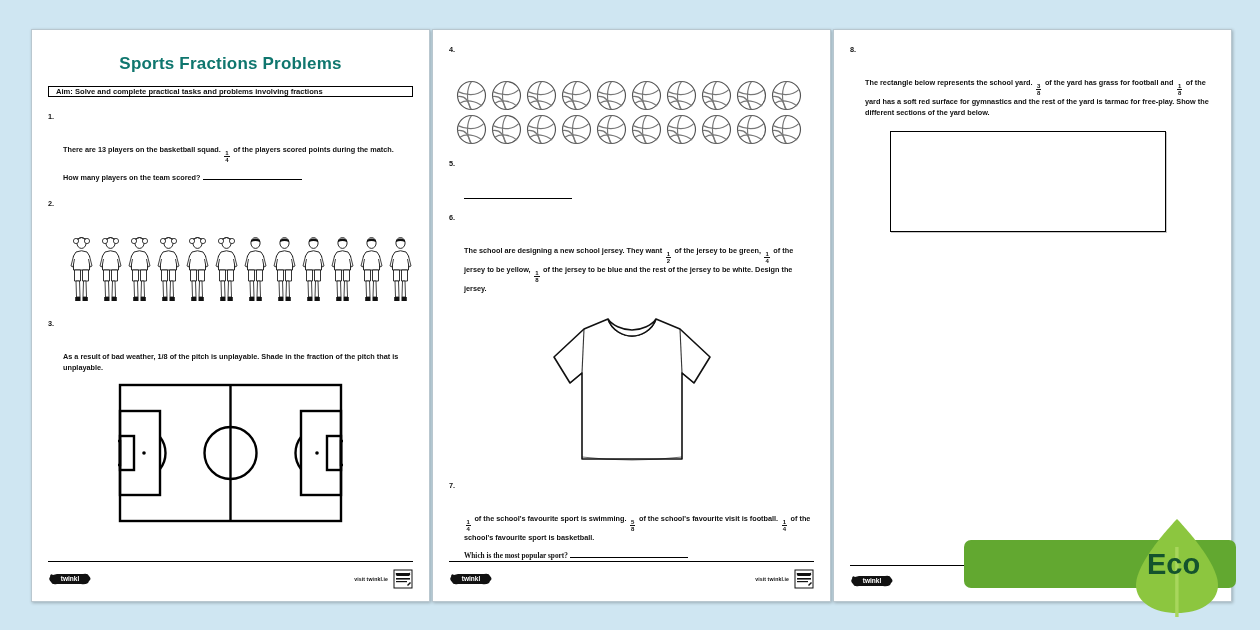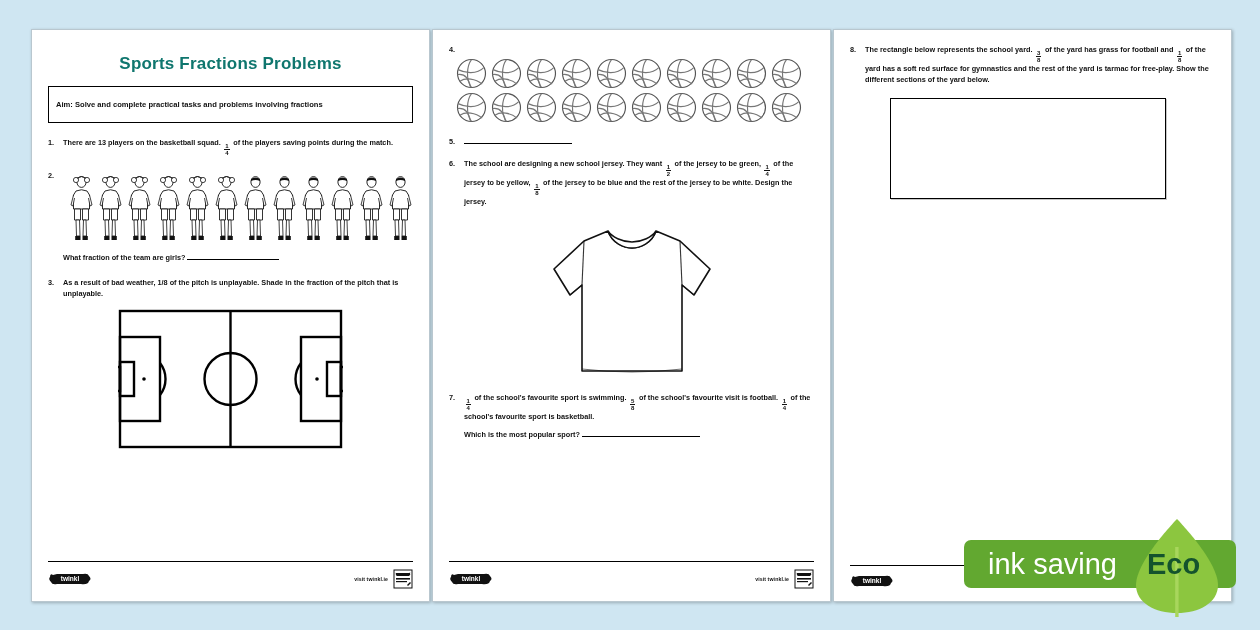--- a/index.html
+++ b/index.html
@@ -28,36 +28,36 @@
   .title {
     text-align: center;
     font-weight: bold;
     font-size: 17px;
     letter-spacing: .2px;
     color: #0f766e;
     margin: 10px 0 12px 0;
   }
   .aim-box {
     border: 1.4px solid #000;
-    padding: 13px 7px;
+    padding: 0 7px;
     font-size: 7.6px;
     font-weight: bold;
     color: #111;
     margin-bottom: 14px;
   }
   .q {
     display: flex;
     font-size: 7.3px;
     font-weight: bold;
     color: #111;
     line-height: 1.55;
     margin-bottom: 7px;
   }
   .q .num { width: 15px; flex: 0 0 15px; }
-  .q .body { flex: 1; }
+  .q .body { flex: 1; margin-top: 33px; }
   .sub {
     font-size: 7.3px;
     font-weight: bold;
     color: #111;
     margin: 9px 0 0 15px;
     line-height: 1.6;
   }
   .rule {
     display: inline-block;
     border-bottom: 1px solid #000;
@@ -167,24 +167,28 @@
       <div class="aim-box">Aim: Solve and complete practical tasks and problems involving fractions</div>
 
       <div class="q">
         <span class="num">1.</span>
         <span class="body">
           <span>There are 13 players on the basketball squad.</span>
           <span class="frac">
             <span class="n">1</span>
             <span class="d">4</span>
           </span>
-          <span>of the players saving points during the match.</span>
+          <span>of the players scored points during the match.</span>
         </span>
       </div>
 
+      <div class="sub">
+        <span>How many players on the team scored?</span>
+        <span class="rule w2"></span>
+      </div>
 
       <div class="q" style="margin-top:14px;margin-bottom:0;">
         <span class="num">2.</span>
         <span class="body">
           <span class="players" id="players-row">
               <svg class="player" viewBox="0 0 29 72">
     <ellipse cx="14.5" cy="10" rx="4.6" ry="5.4" fill="#fff" stroke="#111" stroke-width=".9"></ellipse>
     <circle cx="9" cy="8" r="2.6" fill="#fff" stroke="#111" stroke-width=".8"></circle>
        <circle cx="20" cy="8" r="2.6" fill="#fff" stroke="#111" stroke-width=".8"></circle>
        <path d="M10,6 Q14.5,3 19,6" fill="none" stroke="#111" stroke-width=".8"></path>
@@ -348,24 +352,20 @@
     <path d="M15.5,37 L15.5,48 L21.5,48 L21.5,37 Z" fill="#fff" stroke="#111" stroke-width=".85"></path>
     <path d="M9,48 L9.5,64 L13,64 L12.5,48 Z" fill="#fff" stroke="#111" stroke-width=".8"></path>
     <path d="M16.5,48 L16,64 L19.5,64 L19,48 Z" fill="#fff" stroke="#111" stroke-width=".8"></path>
     <path d="M8.2,64 L13.5,64 L13.5,68 L8.2,68 Z" fill="#111"></path>
     <path d="M15.5,64 L20.8,64 L20.8,68 L15.5,68 Z" fill="#111"></path>
   </svg>
             </span>
         </span>
       </div>
 
-      <div class="sub" style="margin-top:8px;">
-        <span>What fraction of the team are girls?</span>
-        <span class="rule w3"></span>
-      </div>
 
       <div class="q" style="margin-top:13px;">
         <span class="num">3.</span>
         <span class="body">As a result of bad weather, 1/8 of the pitch is unplayable. Shade in the fraction of the pitch that is unplayable.</span>
       </div>
 
       <div class="pitch-wrap">
         <svg width="225" height="140" viewBox="0 0 225 140">
           <rect x="2" y="2" width="221" height="136" fill="#fff" stroke="#000" stroke-width="2.4"></rect>
           <line x1="112.5" y1="2" x2="112.5" y2="138" stroke="#000" stroke-width="2.4"></line>
@@ -614,21 +614,21 @@
           </span>
           <span>of the school's favourite visit is football.</span>
           <span class="frac">
             <span class="n">1</span>
             <span class="d">4</span>
           </span>
           <span>of the school's favourite sport is basketball.</span>
         </span>
       </div>
 
-      <div class="sub" style="margin-top:4px;">
+      <div class="sub" style="margin-top:4px;font-family:Liberation Serif, serif;">
         <span>Which is the most popular sport?</span>
         <span class="rule w5"></span>
       </div>
 
     </div>
 
     <div class="footer">
       <div class="twinkl-logo">
         <svg width="44" height="16" viewBox="0 0 44 16">
           <path d="M5,4 Q2,2 2,6 Q0,8 3,11 Q4,14 9,13 L33,13 Q40,14 41,10 Q44,8 41,5 Q40,2 35,3 L9,3 Z" fill="#111"></path>
@@ -678,21 +678,20 @@
           <path d="M5,4 Q2,2 2,6 Q0,8 3,11 Q4,14 9,13 L33,13 Q40,14 41,10 Q44,8 41,5 Q40,2 35,3 L9,3 Z" fill="#111"></path>
           <text x="22" y="10.2" font-size="6.5" font-weight="bold" fill="#fff" text-anchor="middle" font-family="Liberation Sans, sans-serif">twinkl</text>
         </svg>
       </div>
       <div class="footer-right"></div>
     </div>
   </div>
 
   <div id="eco-badge">
     <div class="eco-bar"></div>
-    <div class="eco-ink">ink saving</div>
     <svg class="eco-leaf" viewBox="0 0 94 100">
       <path d="M47,2 C47,2 88,44 88,68 C88,86 69,96 47,96 C25,96 6,86 6,68 C6,44 47,2 47,2 Z" fill="#8cc63f"></path>
       <rect x="45.2" y="30" width="3.4" height="70" fill="#a8d65c"></rect>
     </svg>
     <div class="eco-word">Eco</div>
   </div>
 
 </div>
 
 </body></html>

